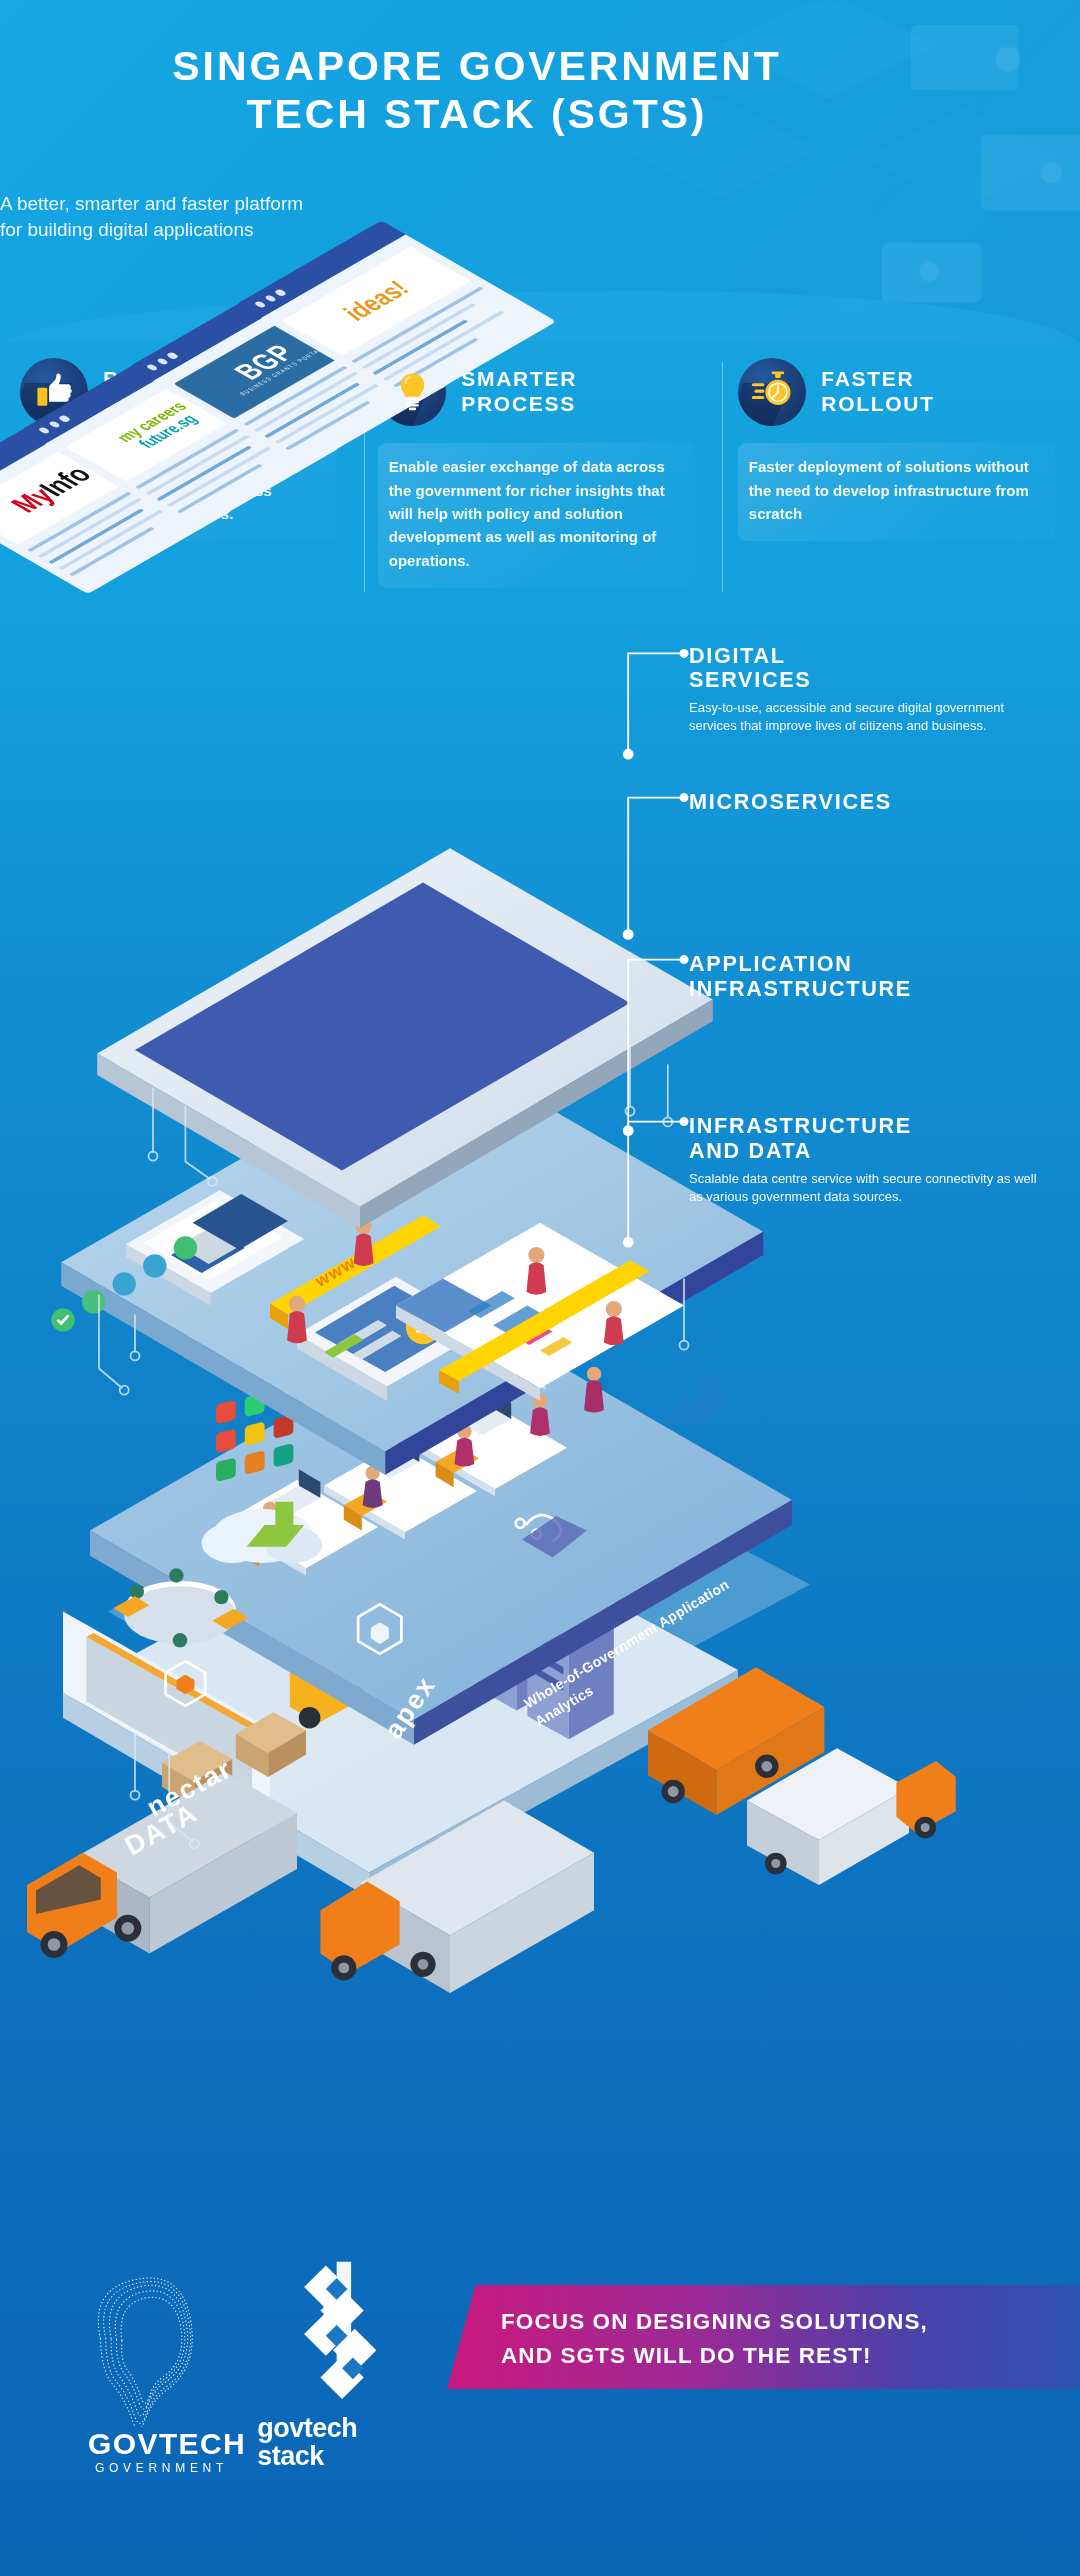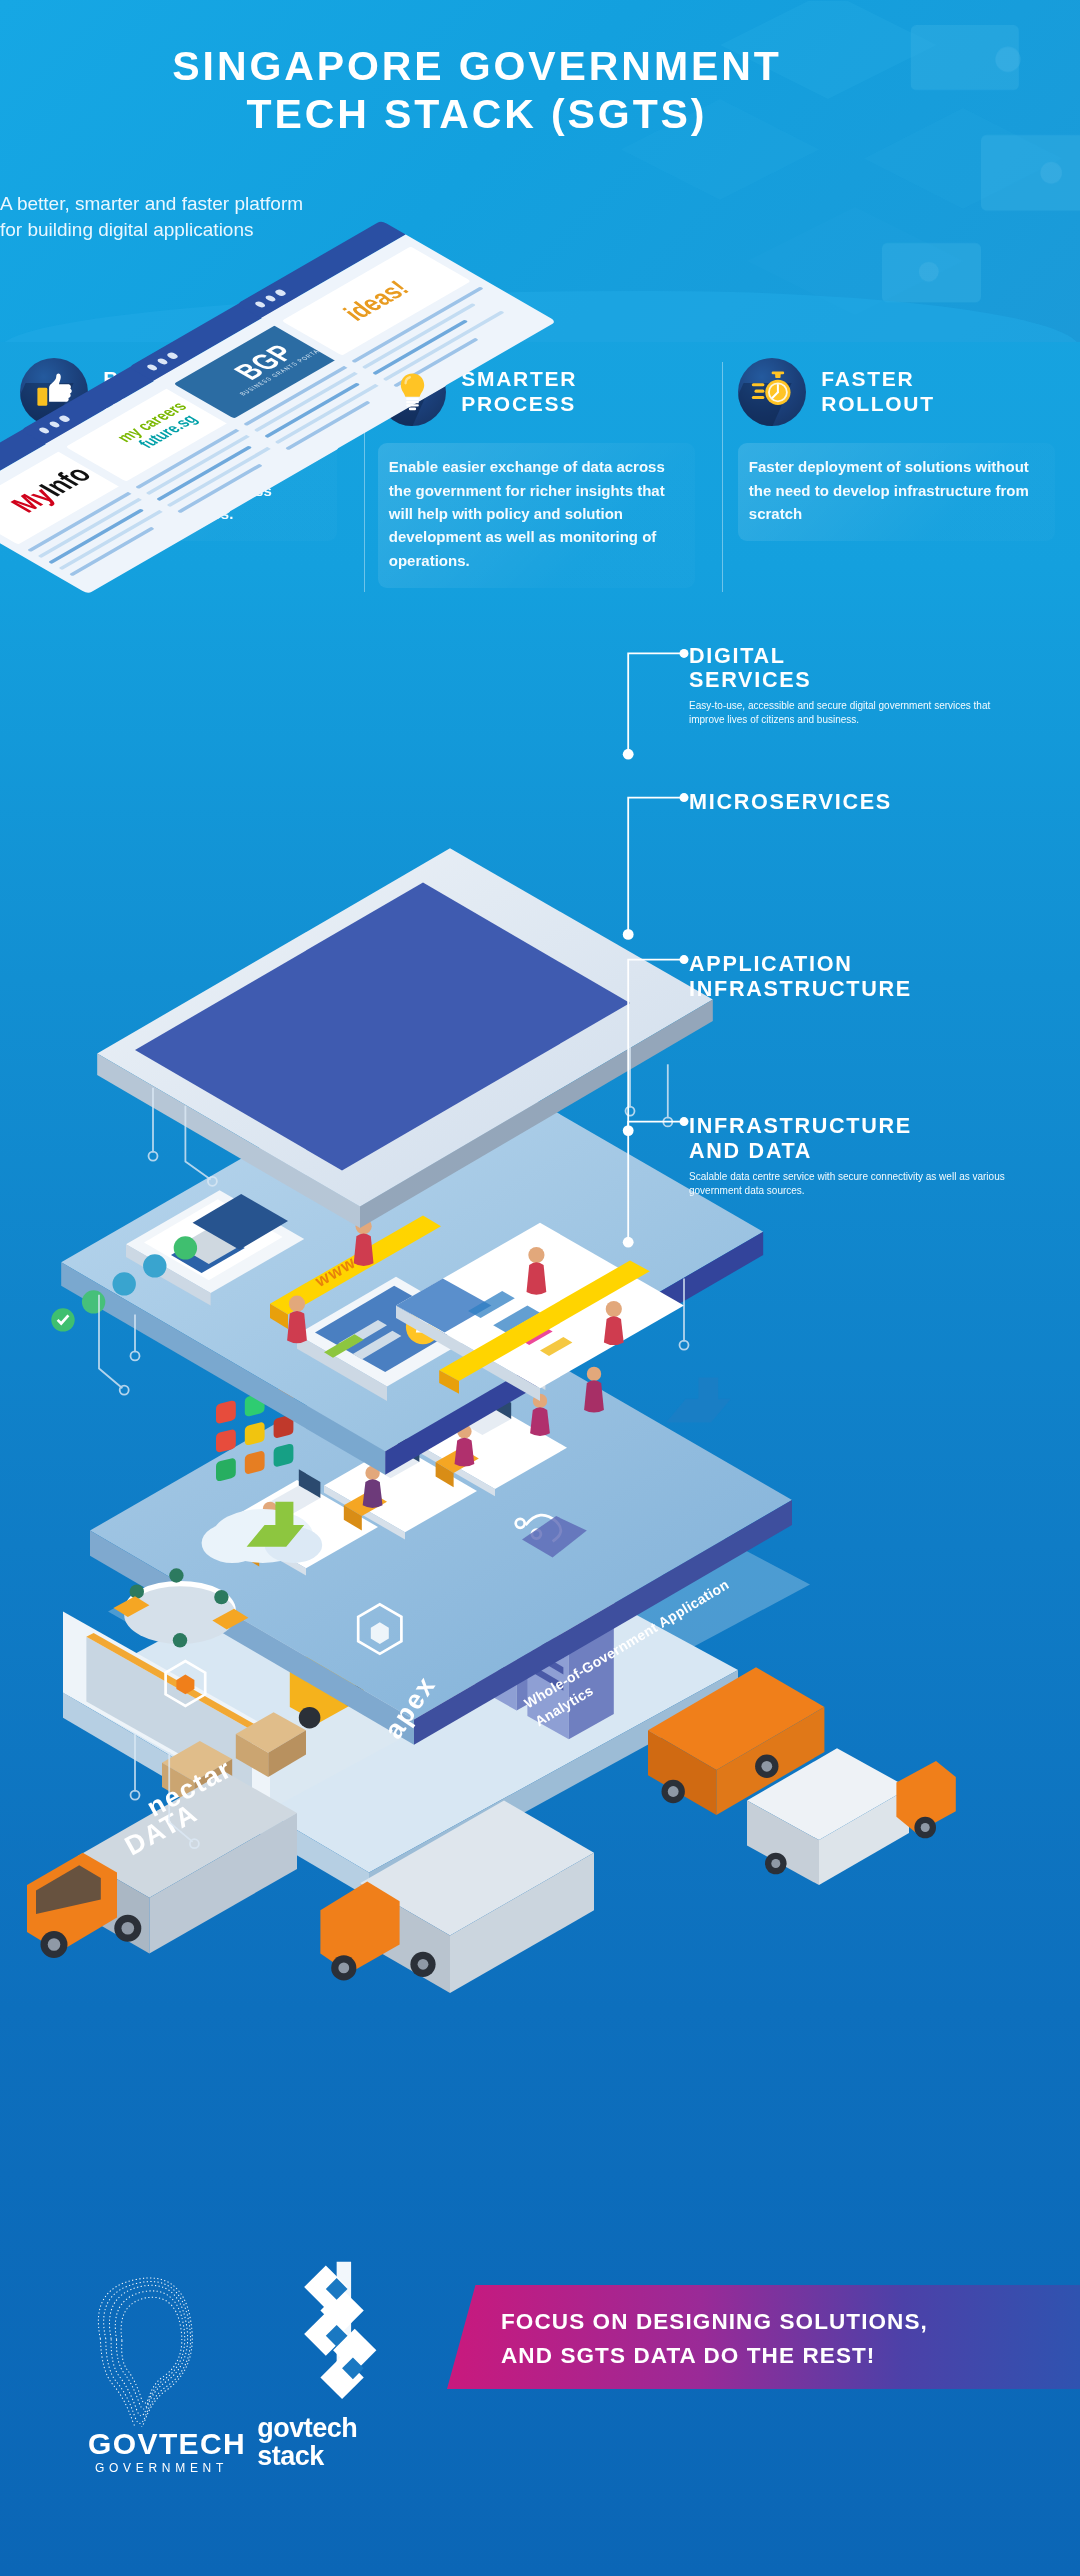--- a/index.html
+++ b/index.html
@@ -42,21 +42,21 @@
            background: linear-gradient(135deg, rgba(255,255,255,.13) 0%, rgba(255,255,255,.02) 70%);
            color:#f4fbff; font-size:15px; line-height:1.56; font-weight:700; max-width:317px; }
 
   
   .stage { position:absolute; left:0; top:621px; width:1080px; height:1549px; }
 
   
   .callout { position:absolute; color:#fff; }
   .co-title { font-weight:bold; font-size:21.6px; letter-spacing:1.7px; line-height:1.14;
               text-transform:uppercase; }
-  .co-desc { margin-top:6.3px; font-size:10px; line-height:1.42; font-weight:300; color:#f2fbff; }
+  .co-desc { margin-top:6.3px; font-size:13px; line-height:1.42; font-weight:300; color:#f2fbff; }
 
   
   .win { position:absolute; width:167px; }
   .win .bar { height:21px; background:#2a4fa3; border-radius:4.5px 4.5px 0 0; display:flex;
               align-items:center; gap:5.4px; padding-left:10px; }
   .win .bar i { width:6.3px; height:6.3px; border-radius:50%; background:#dbe6f7; display:block; }
   .win .body { background:#eef4fb; border-radius:0 0 4.5px 4.5px; padding:10.8px 9px 14.4px; }
   .win .logo { height:52px; display:flex; align-items:center; justify-content:center;
                background:#fff; border-radius:2.7px; font-weight:bold; }
   .win .lines { margin-top:8px; }
@@ -761,17 +761,17 @@
     </svg>
     <div class="st-word">
       <div>govtech</div>
       <div>stack</div>
     </div>
   </div>
 
   <div class="banner">
     <div class="banner-txt">
       <div>FOCUS ON DESIGNING SOLUTIONS,</div>
-      <div>AND SGTS DATA DO THE REST!</div>
+      <div>AND SGTS WILL DO THE REST!</div>
     </div>
   </div>
 </div>
 
 
 </body></html>

